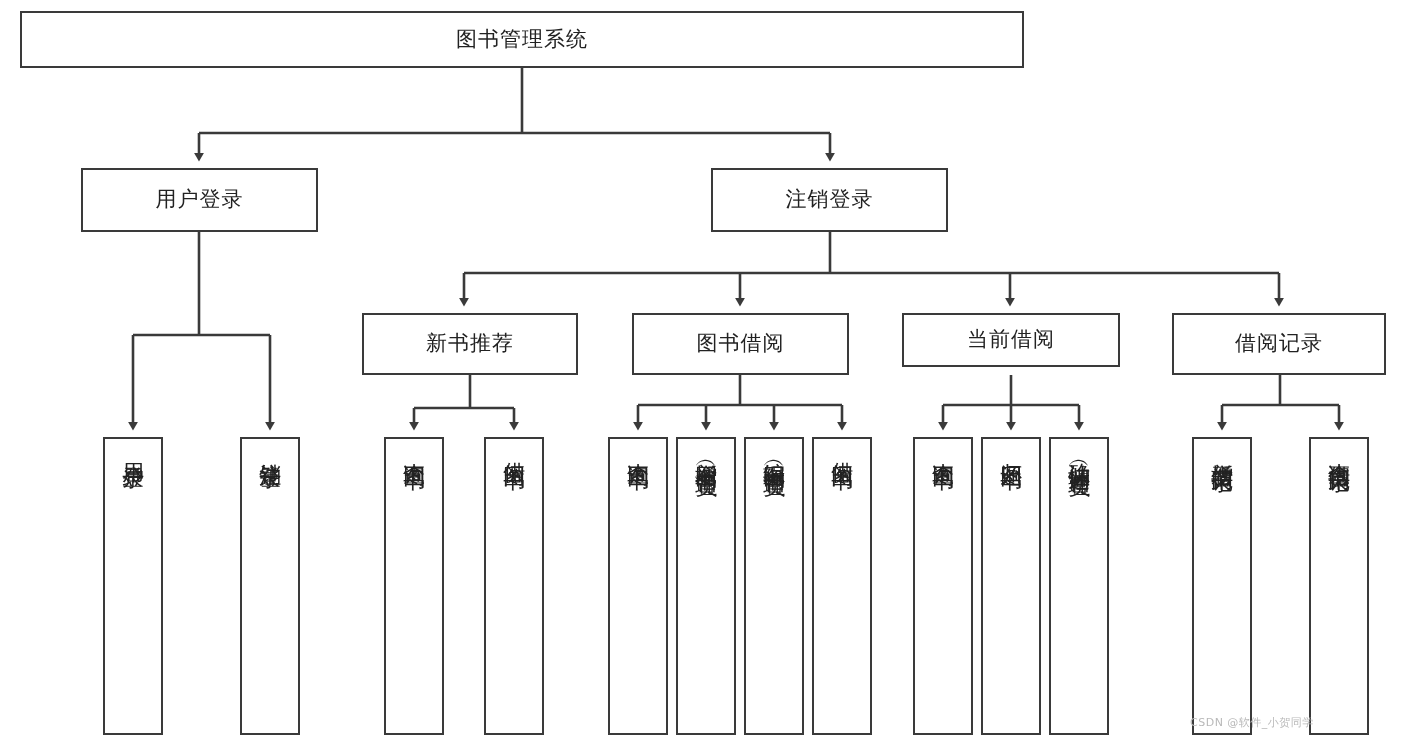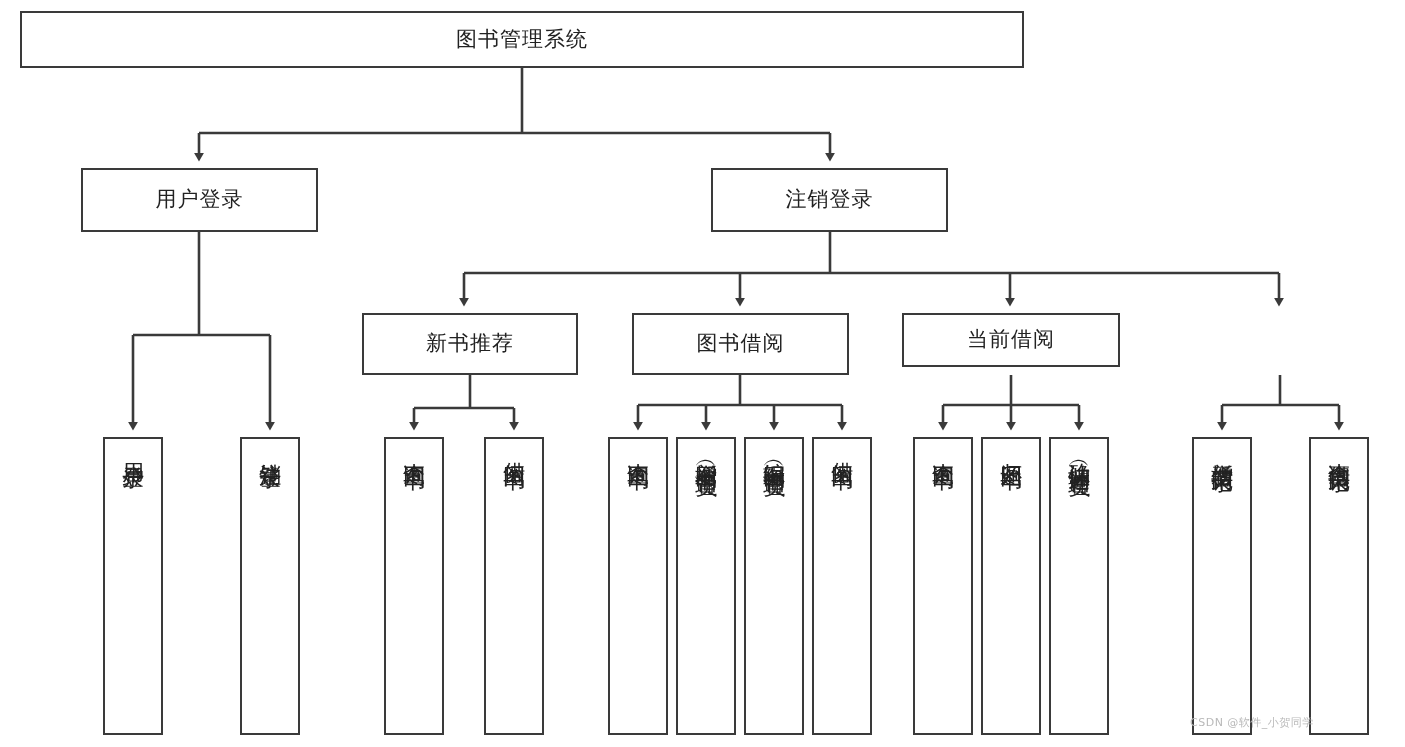--- a/index.html
+++ b/index.html
@@ -139,20 +139,23 @@
   </div>
 
   <div class="node horiz" style="left:362px; top:313px; width:216px; height:62px;">
     <span class="label">新书推荐</span>
   </div>
 
   <div class="node horiz" style="left:902px; top:313px; width:218px; height:54px;">
     <span class="label">当前借阅</span>
   </div>
 
+  <div class="node horiz" style="left:1172px; top:313px; width:214px; height:62px;">
+    <span class="label">借阅记录</span>
+  </div>
 
   <div class="node vert" style="left:103px; top:437px; width:60px; height:298px;">
     <span class="label">用户登录</span>
   </div>
 
   <div class="node vert" style="left:240px; top:437px; width:60px; height:298px;">
     <span class="label">注销登录</span>
   </div>
 
   <div class="node vert" style="left:384px; top:437px; width:60px; height:298px;">

